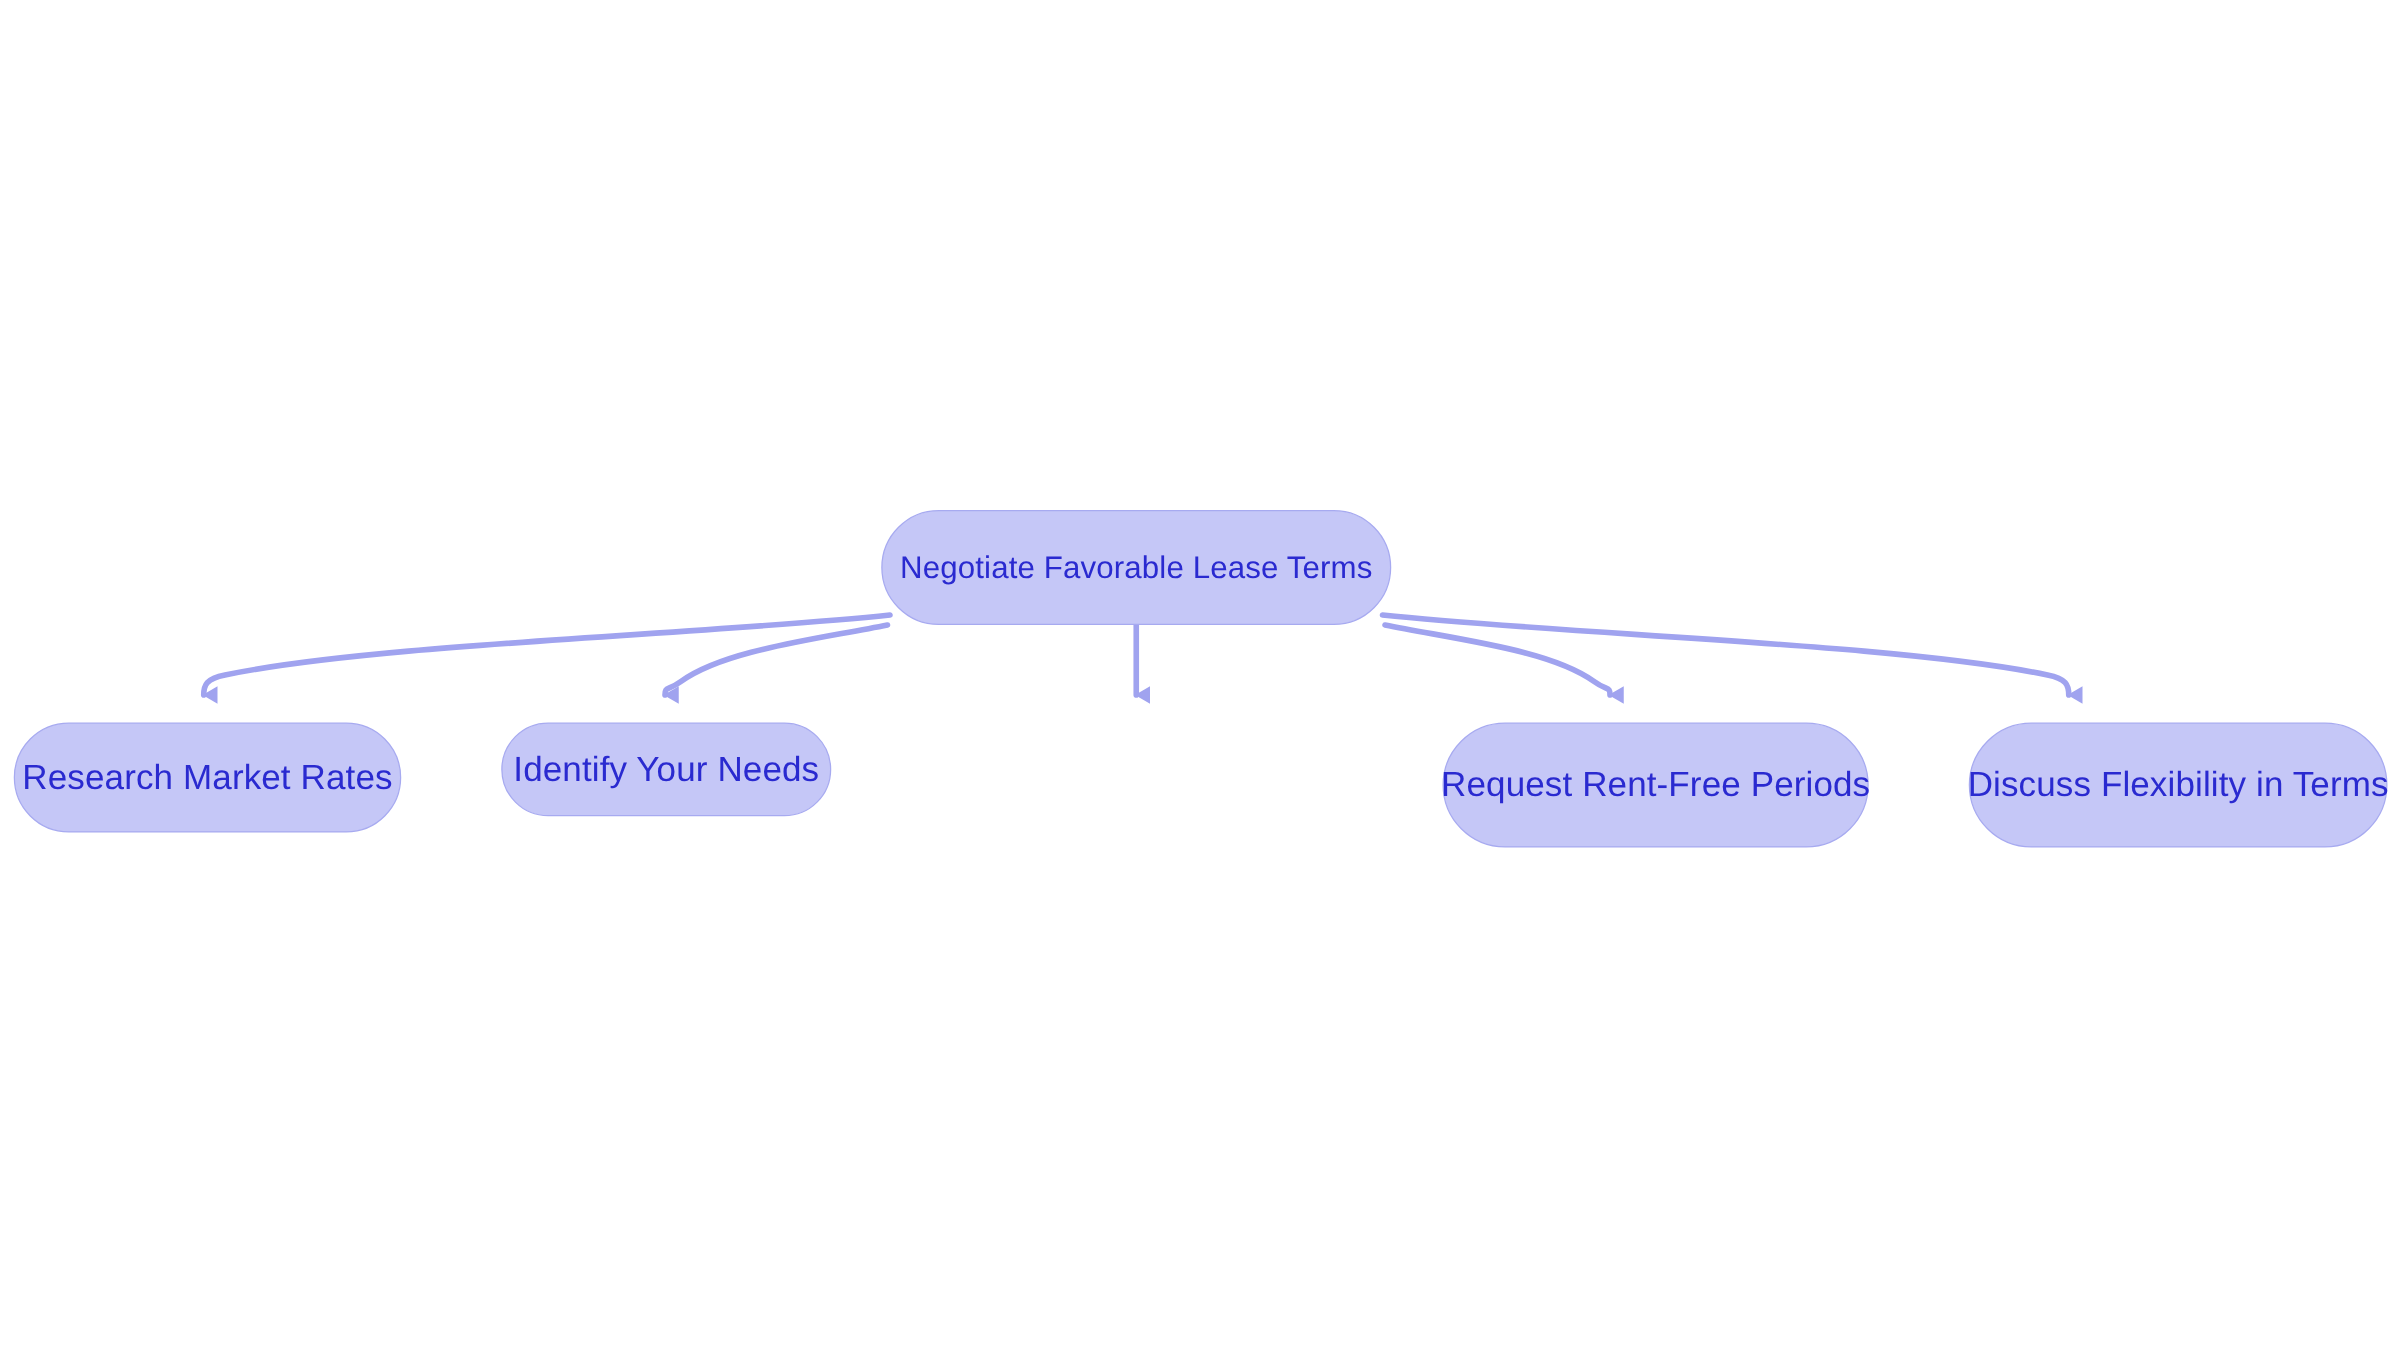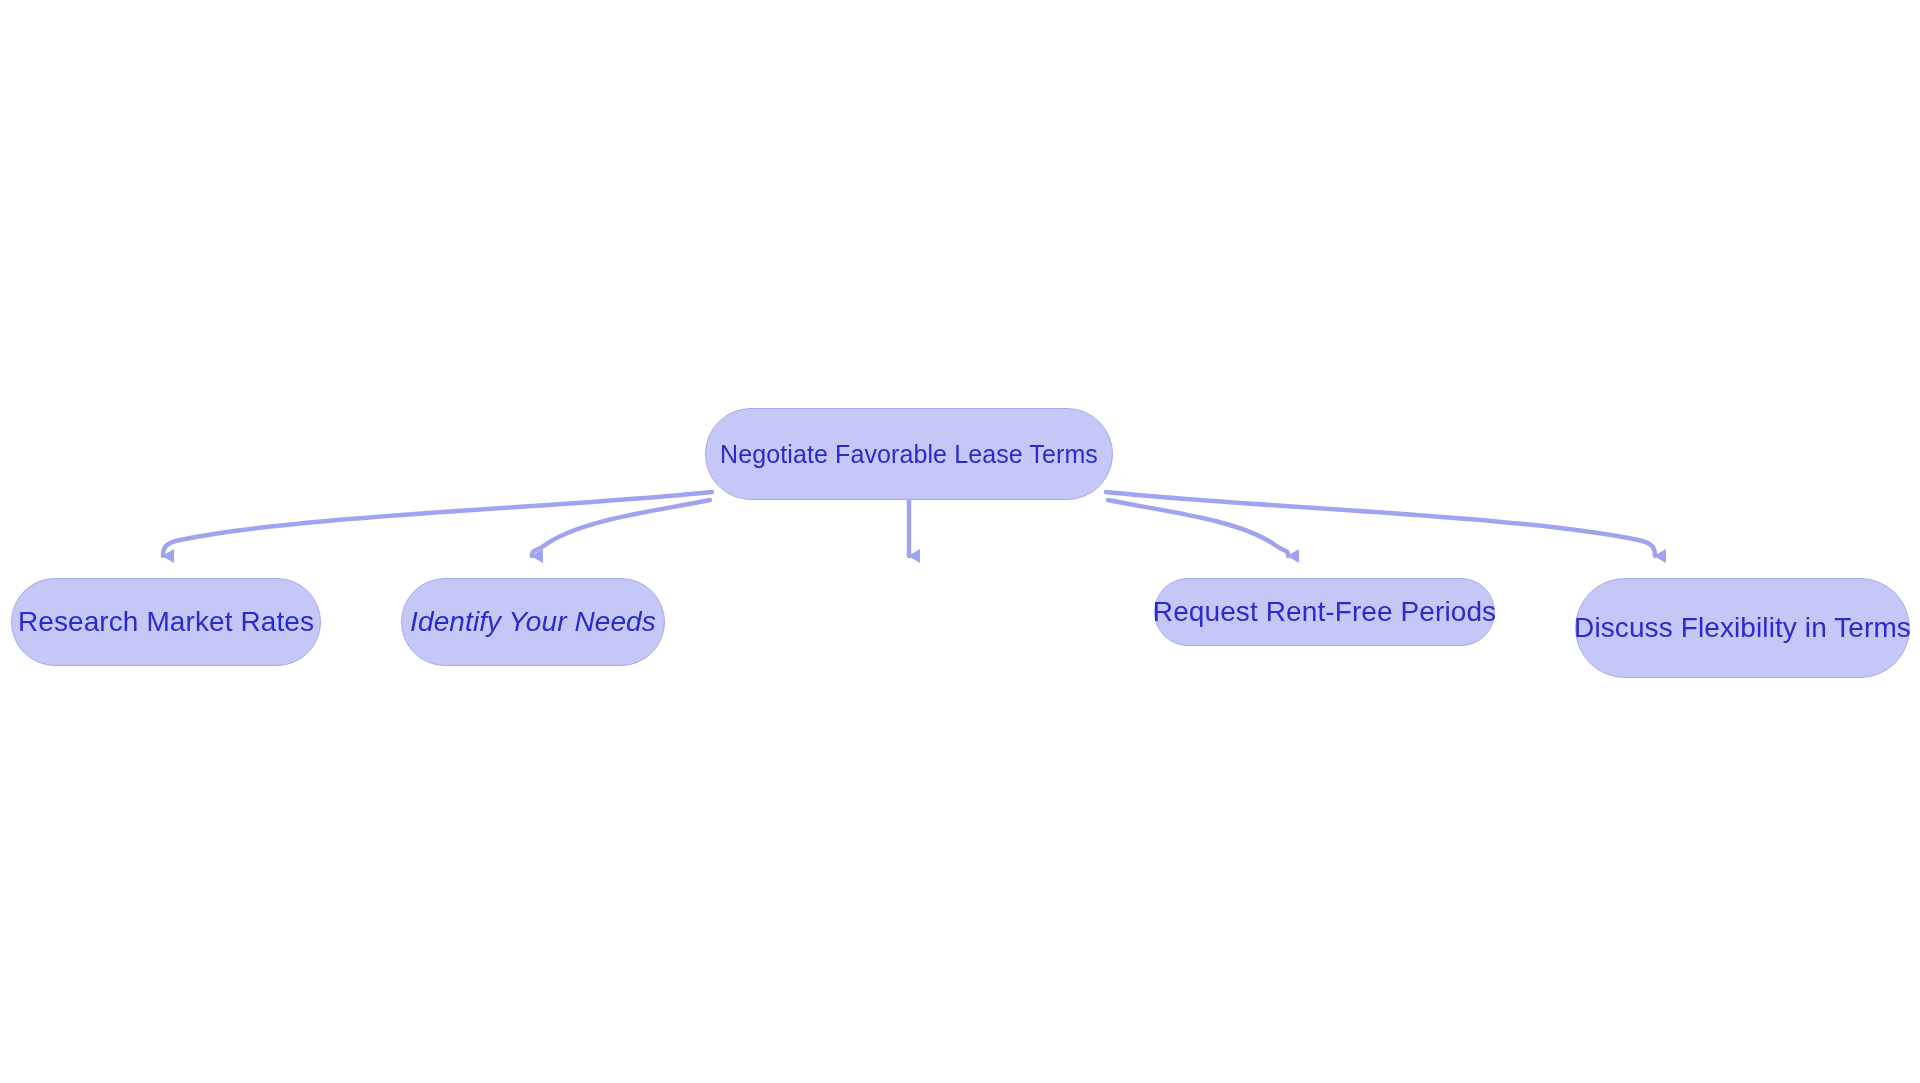--- a/index.html
+++ b/index.html
@@ -76,26 +76,26 @@
   </svg>
 
   <div class="node node-root" style="left:705px; top:408px; width:408px; height:92px;">
     <span class="node-label">Negotiate Favorable Lease Terms</span>
   </div>
 
   <div class="node node-child" style="left:11px; top:578px; width:310px; height:88px;">
     <span class="node-label">Research Market Rates</span>
   </div>
 
-  <div class="node node-child" style="left:401px; top:578px; width:264px; height:88px;font-style:italic;">
+  <div class="node node-child" style="left:401px; top:578px; width:264px; height:75px;">
     <span class="node-label">Identify Your Needs</span>
   </div>
 
 
-  <div class="node node-child" style="left:1154px; top:578px; width:341px; height:68px;">
+  <div class="node node-child" style="left:1154px; top:578px; width:341px; height:100px;">
     <span class="node-label">Request Rent-Free Periods</span>
   </div>
 
   <div class="node node-child" style="left:1575px; top:578px; width:335px; height:100px;">
     <span class="node-label">Discuss Flexibility in Terms</span>
   </div>
 
 </div>
 
 </body></html>

